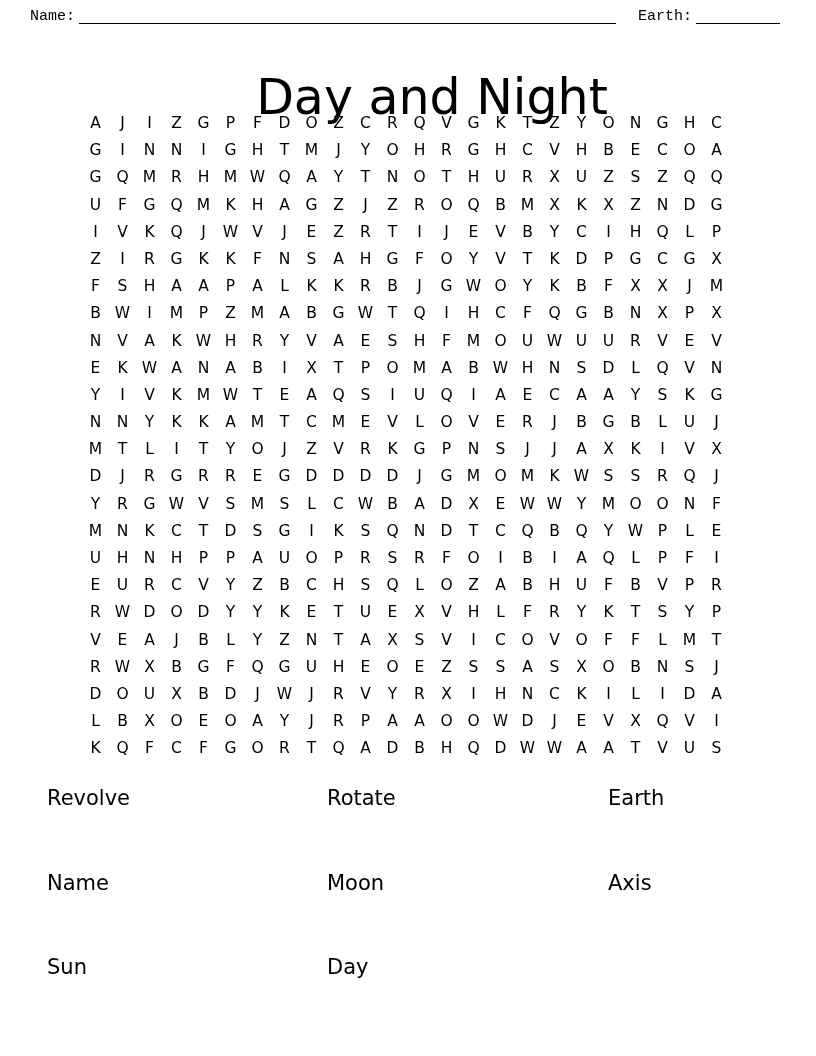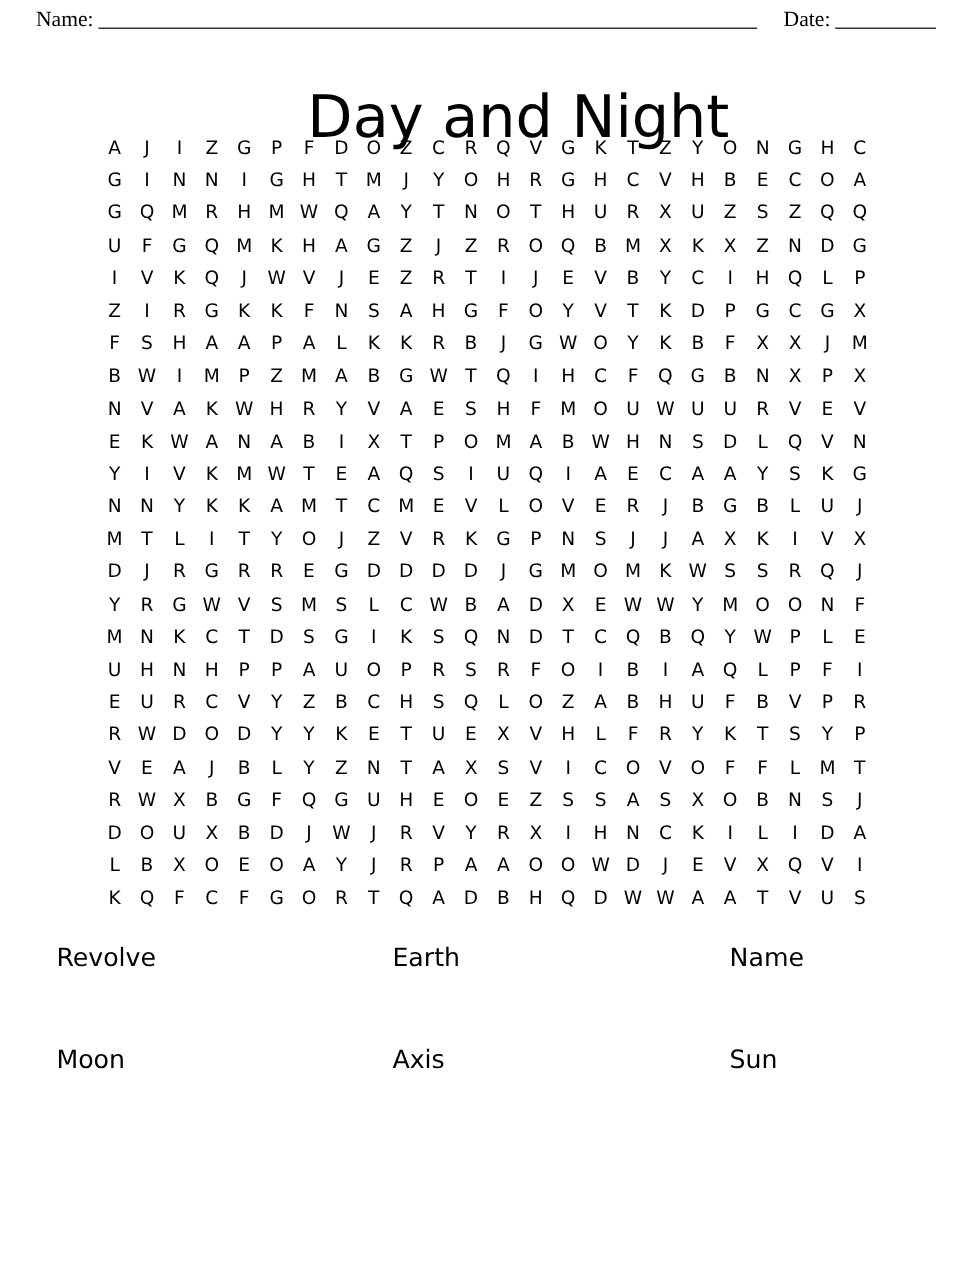--- a/index.html
+++ b/index.html
@@ -22,22 +22,22 @@
     top: 0px;
     left: 0px;
     width: 816px;
     height: 26px;
     display: flex;
     align-items: flex-end;
     padding: 0 36px 0 30px;
     box-sizing: border-box;
   }
   .field-label {
-    font-family: Liberation Serif, serif;
-    font-size: 18px;
+    font-family: Liberation Mono, monospace;
+    font-size: 15px;
     line-height: 17px;
     white-space: nowrap;
     padding-bottom: 1px;
   }
   .rule {
     border-bottom: 1px solid #000;
     height: 14px;
     margin: 0 0 2px 4px;
   }
   #name-rule { flex: 1 1 auto; }
@@ -96,21 +96,21 @@
     white-space: nowrap;
   }
   .word-item.empty { visibility: hidden; }
 </style>
 </head>
 <body>
 
 <div id="header-row">
   <span class="field-label">Name:</span>
   <span class="rule" id="name-rule"></span>
-  <span class="field-label" id="date-label">Date:</span>
+  <span class="field-label" id="date-label">Earth:</span>
   <span class="rule" id="date-rule"></span>
 </div>
 
 <h1 id="puzzle-title">Day and Night</h1>
 
 <div id="word-grid">
     <div class="grid-cell">A</div>
     <div class="grid-cell">J</div>
     <div class="grid-cell">I</div>
     <div class="grid-cell">Z</div>
@@ -683,20 +683,22 @@
     <div class="grid-cell">A</div>
     <div class="grid-cell">A</div>
     <div class="grid-cell">T</div>
     <div class="grid-cell">V</div>
     <div class="grid-cell">U</div>
     <div class="grid-cell">S</div>
   </div>
 
 <div id="word-list">
     <div class="word-item">Revolve</div>
+    <div class="word-item">Rotate</div>
     <div class="word-item">Earth</div>
     <div class="word-item">Name</div>
     <div class="word-item">Moon</div>
     <div class="word-item">Axis</div>
     <div class="word-item">Sun</div>
+    <div class="word-item">Day</div>
     <div class="word-item empty">-</div>
     <div class="word-item empty">-</div>
   </div>
 
 </body></html>

